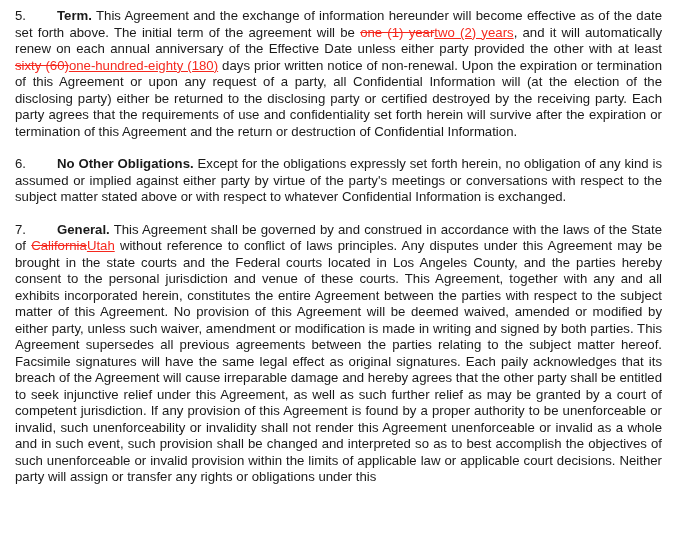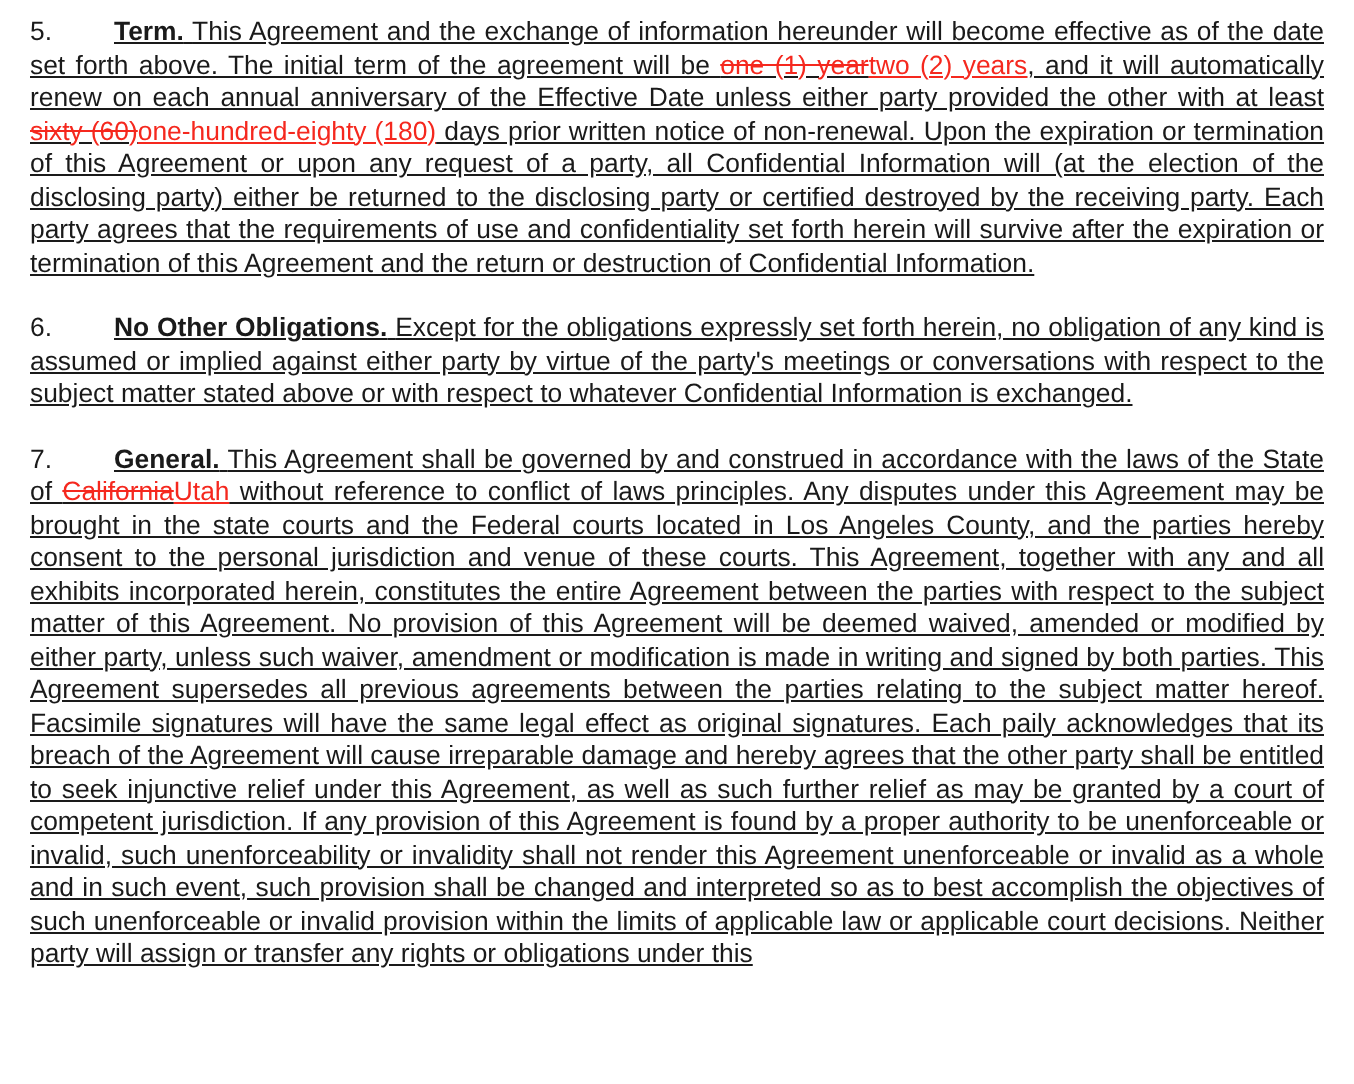--- a/index.html
+++ b/index.html
@@ -19,21 +19,20 @@
     color: var(--text-color);
     padding: 8px 15px 0 15px;
     overflow: hidden;
   }
   .para {
     font-size: 13.2px;
     line-height: 16.5px;
     text-align: justify;
     margin-bottom: 16px;
     color: var(--text-color);
-    text-decoration: underline;
   }
   .pnum {
     display: inline-block;
     width: 42px;
   }
   .phead {
     font-weight: bold;
   }
   .run-del {
     color: var(--change-color);

